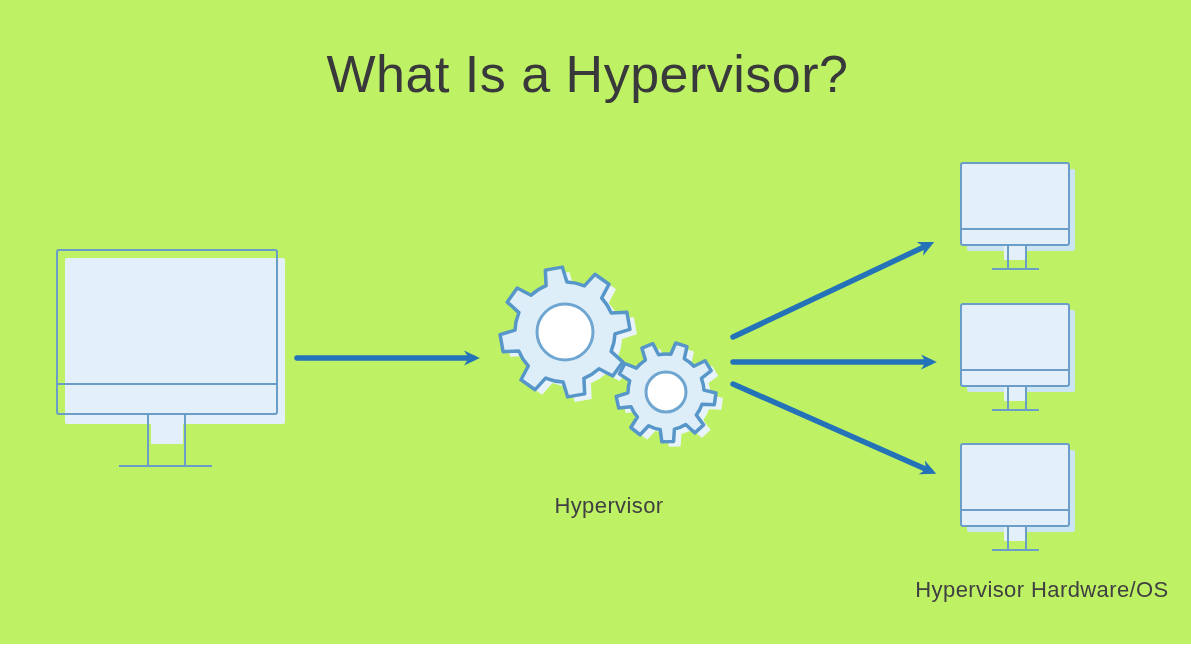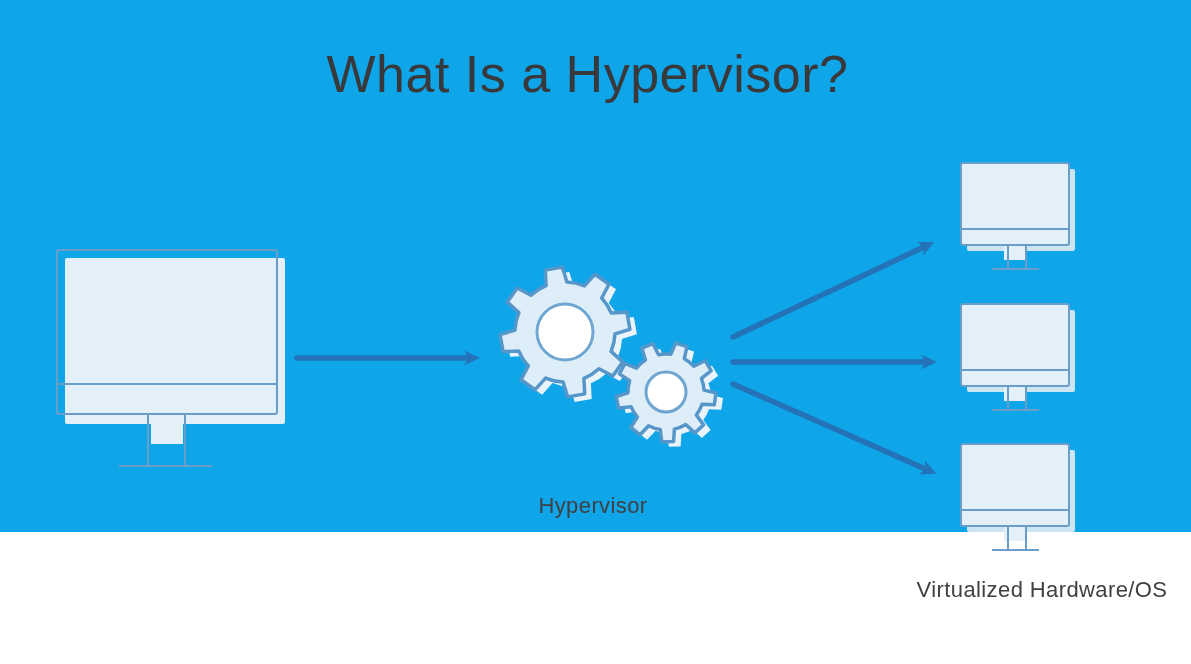--- a/index.html
+++ b/index.html
@@ -10,27 +10,27 @@
     --light-fill:#E3F0FA;
     --gear-fill:#DEEEF8;
     --vm-shadow-fill:#CDE4F3;
     --gear-shadow-fill:#E9F3FB;
     --title-text:#39393B;
     --label-text:#404042;
   }
   *{margin:0;padding:0;box-sizing:border-box;}
   html,body{width:1191px;height:664px;background:#FFFFFF;overflow:hidden;
     font-family:"Liberation Sans","DejaVu Sans",sans-serif;}
-  .stage{position:relative;width:1191px;height:532px;background:#0ea5e9;}
+  .stage{position:relative;width:1191px;height:644px;background:#bef264;}
   .title{position:absolute;left:0;top:44px;width:1175px;text-align:center;
     font-size:52px;font-weight:400;letter-spacing:0.5px;color:var(--title-text);}
   .node-label{position:absolute;font-size:22px;color:var(--label-text);
     letter-spacing:0.4px;white-space:nowrap;transform:translateX(-50%);}
   .lbl-hardware{left:168px;top:489px;}
-  .lbl-hypervisor{left:593px;top:493px;}
+  .lbl-hypervisor{left:609px;top:493px;}
   .lbl-virtualized{left:1042px;top:577px;}
   svg.canvas{position:absolute;left:0;top:0;}
   .mon-line{stroke:var(--monitor-outline);stroke-width:2;fill:none;}
   .mon-fill{fill:var(--light-fill);}
   .vm-shadow{fill:var(--vm-shadow-fill);}
   .arrow{stroke:var(--arrow);stroke-width:5.5;fill:none;stroke-linecap:round;}
   .gear-shadow{fill:var(--gear-shadow-fill);stroke:none;}
   .gear-body{fill:var(--gear-fill);stroke:var(--gear-outline);stroke-width:3.5;
     stroke-linejoin:round;}
   .gear-hole{fill:#FFFFFF;stroke:var(--gear-hole-outline);stroke-width:3;}
@@ -81,14 +81,14 @@
     <line class="arrow" x1="733" y1="337" x2="928" y2="245" marker-end="url(#ah)"></line>
     <line class="arrow" x1="733" y1="362" x2="930" y2="362" marker-end="url(#ah)"></line>
     <line class="arrow" x1="733" y1="384" x2="930" y2="471" marker-end="url(#ah)"></line>
 
     <use href="#vm" x="961" y="163"></use>
     <use href="#vm" x="961" y="304"></use>
     <use href="#vm" x="961" y="444"></use>
   </svg>
 
   <div class="node-label lbl-hypervisor">Hypervisor</div>
-  <div class="node-label lbl-virtualized">Virtualized Hardware/OS</div>
+  <div class="node-label lbl-virtualized">Hypervisor Hardware/OS</div>
 </div>
 
 </body></html>

